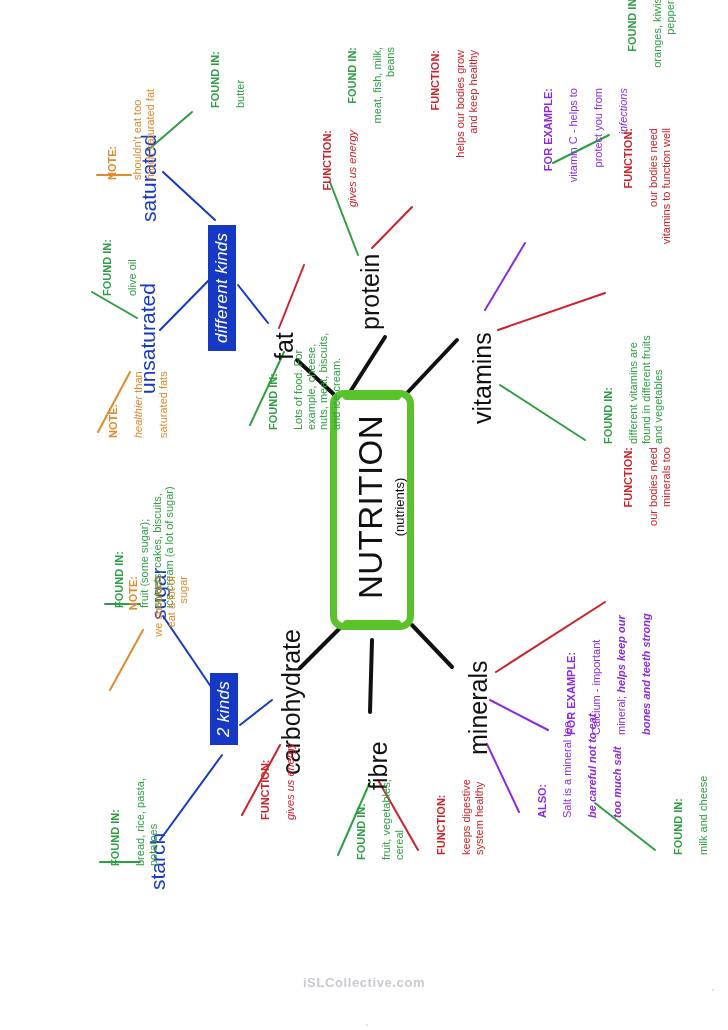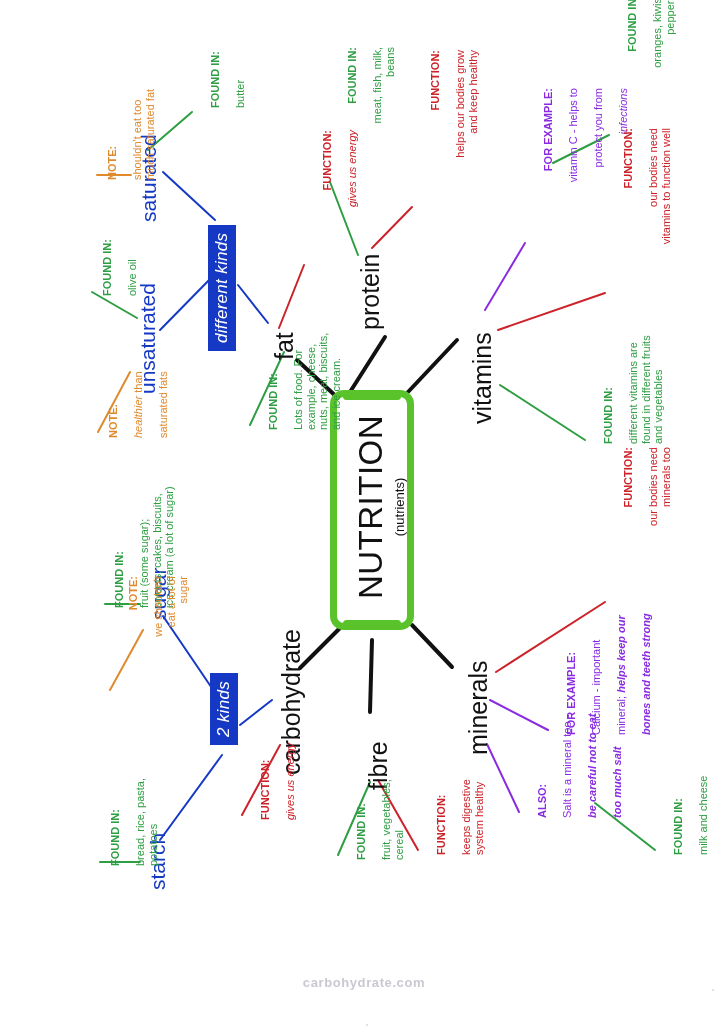--- a/index.html
+++ b/index.html
@@ -350,17 +350,17 @@
     <b>FOUND IN:</b><br>
     <span>olive oil</span>
   </div>
 
   <div class="node rot leaf c-orange ta-left" style="left:94px; top:438px; width:120px;">
     <b>NOTE:</b><br>
     <span class="ital">healthier</span><span> than</span><br>
     <span>saturated fats</span>
   </div>
 
-  <div id="watermark">carbohydrate.com</div>
+  <div id="watermark">iSLCollective.com</div>
   <div class="dot" style="left:712px; top:989px;"></div>
   <div class="dot" style="left:366px; top:1024px;"></div>
 
 </div>
 
 </body></html>

